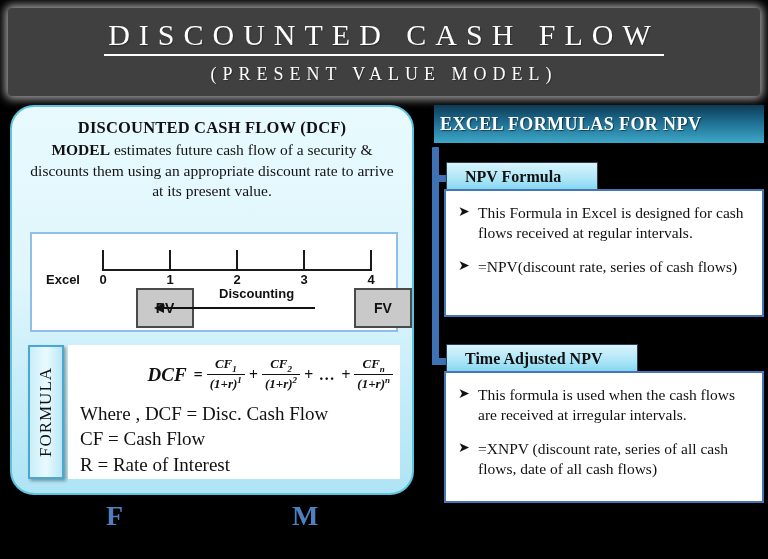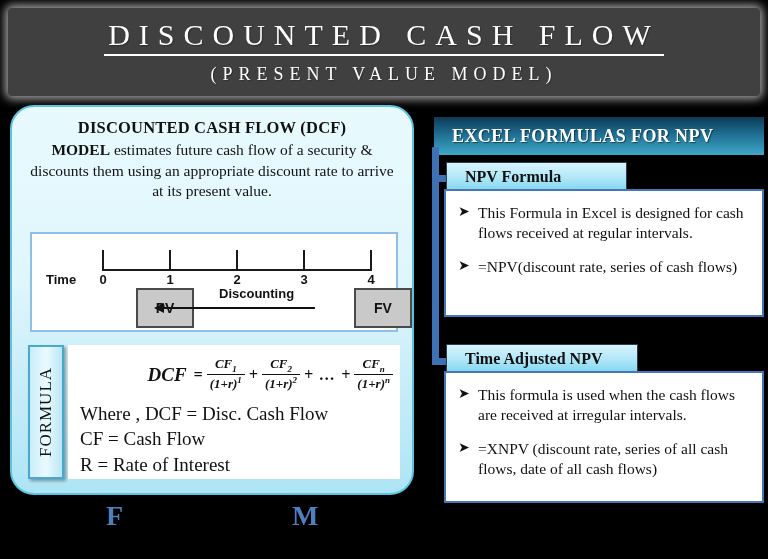--- a/index.html
+++ b/index.html
@@ -170,24 +170,24 @@
     font-family:"Liberation Serif", serif;
     font-size:19px;color:#111;line-height:1.34;
     padding-left:4px;
   }
 
   
   #right-panel{
     position:absolute;left:428px;top:105px;width:336px;height:398px;
   }
   #excel-header{
-    position:absolute;left:6px;top:12px;width:330px;height:38px;
+    position:absolute;left:6px;top:0;width:330px;height:38px;
     background:linear-gradient(180deg,#0E3A54 0%,#1E6E92 45%,#3FA8C8 100%);
     display:flex;align-items:center;
-    box-sizing:border-box;padding-left:18px;
+    box-sizing:border-box;padding-left:6px;
     box-shadow:0 2px 4px rgba(0,0,0,.5);
   }
   #excel-header-title{
     font-family:"Liberation Serif", serif;
     font-weight:bold;font-size:18px;color:#FFFFFF;
     letter-spacing:.4px;
     text-shadow:1px 1px 1px rgba(0,0,0,.5);
   }
   
   #connector-bar{
@@ -206,21 +206,21 @@
     height:30px;
     background:linear-gradient(180deg,#D9F4FD 0%,#AEE6F7 55%,#7FD4EF 100%);
     border:1.5px solid #2C3E50;
     box-sizing:border-box;
     display:flex;align-items:center;
     padding-left:18px;
     box-shadow:2px 2px 4px rgba(0,0,0,.5);
     font-family:"Liberation Serif", serif;
     font-weight:bold;font-size:16px;color:#111;
   }
-  #npv-label{left:18px;top:57px;width:181px;}
+  #npv-label{left:18px;top:57px;width:152px;}
   #tnpv-label{left:18px;top:239px;width:192px;}
 
   .section-body{
     position:absolute;
     background:#FFFFFF;
     border:2px solid #4476B8;
     box-sizing:border-box;
     padding:12px 10px 10px 12px;
   }
   #npv-body{left:16px;top:84px;width:320px;height:128px;}
@@ -259,21 +259,21 @@
 </div>
 
 <div id="left-panel">
 
   <div id="dcf-description">
     <span id="dcf-desc-title">DISCOUNTED CASH  FLOW (DCF)</span>
     <span class="desc-strong">MODEL</span><span> estimates future cash flow of a security &amp; discounts them using an appropriate discount rate to arrive at its present value.</span>
   </div>
 
   <div id="timeline-box">
-    <div id="years-label">Time</div>
+    <div id="years-label">Excel</div>
 
     <div id="timeline-axis">
       <div class="axis-line"></div>
       <div class="tick" style="left:0px;"></div>
       <div class="tick" style="left:67px;"></div>
       <div class="tick" style="left:134px;"></div>
       <div class="tick" style="left:201px;"></div>
       <div class="tick" style="left:268px;"></div>
     </div>
 

